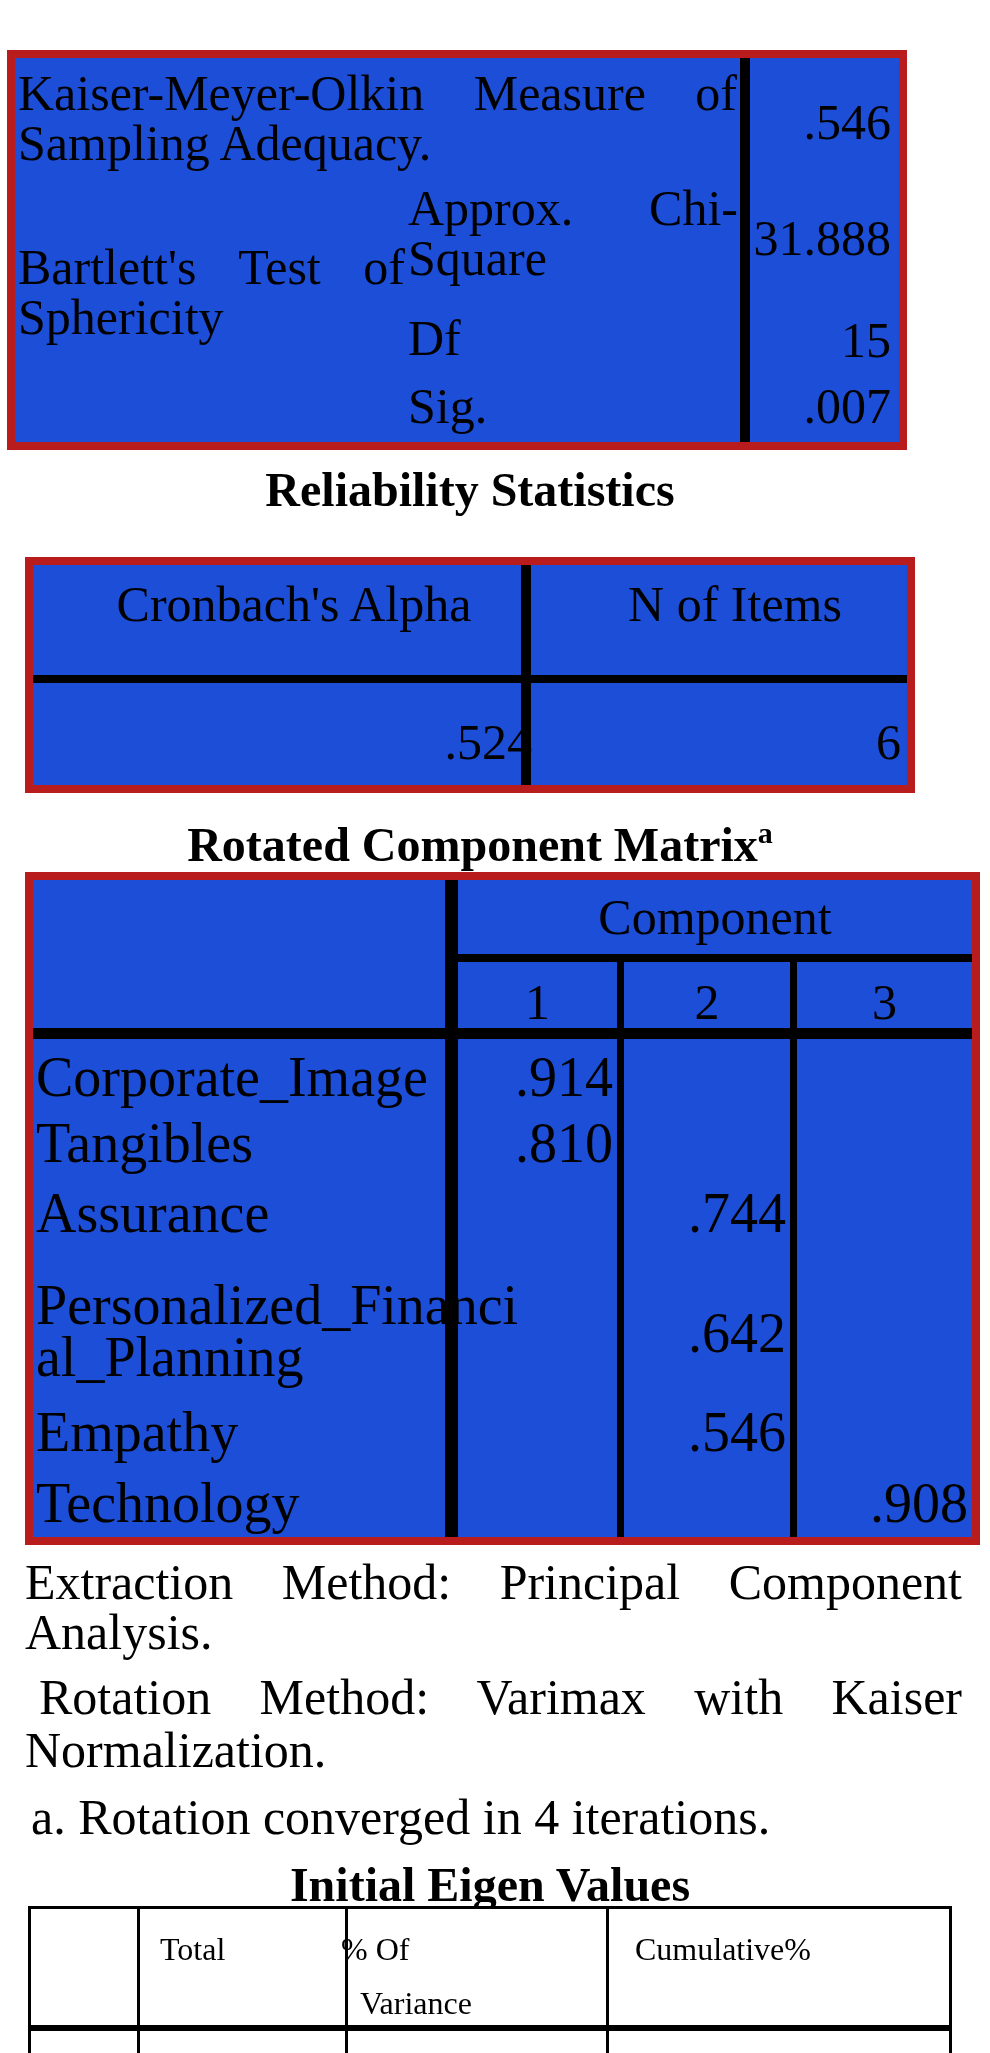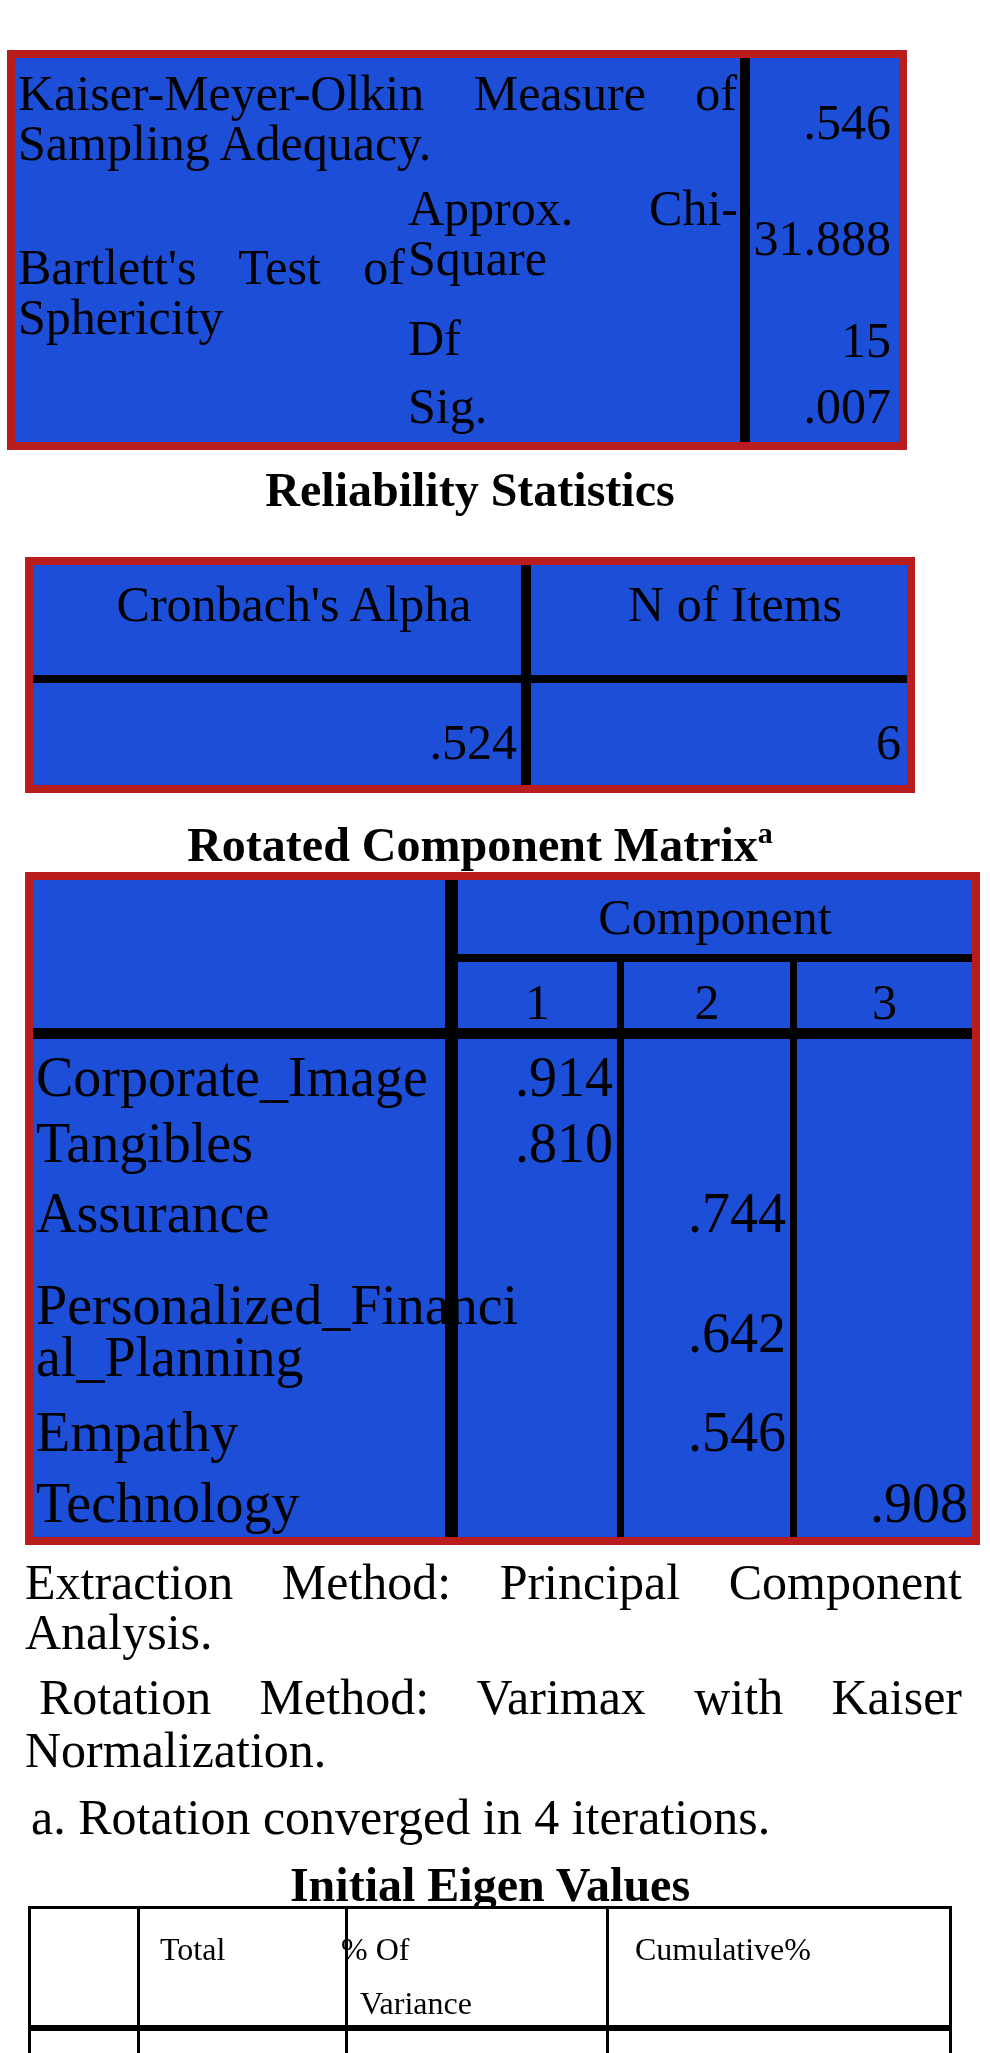--- a/index.html
+++ b/index.html
@@ -42,21 +42,21 @@
     <div class="txt right" style="left:737px;top:323px;width:139px;">.007</div>
   </div>
 
   <div class="title" style="left:0;top:465px;width:940px;">Reliability Statistics</div>
 
   <div class="tbl" style="left:25px;top:557px;width:890px;height:236px;">
     <div class="vline" style="left:488px;width:10px;top:0;bottom:0;"></div>
     <div class="hline" style="left:0;right:0;top:110px;height:8px;"></div>
     <div class="txt center" style="left:0;top:14px;width:488px;padding-left:17px;">Cronbach's Alpha</div>
     <div class="txt center" style="left:498px;top:14px;width:336px;margin-left:36px;">N of Items</div>
-    <div class="txt right" style="left:0;top:152px;width:484px;">.524</div>
+    <div class="txt right" style="left:15px;top:152px;width:484px;">.524</div>
     <div class="txt right" style="left:498px;top:152px;width:370px;">6</div>
   </div>
 
   <div class="title" style="left:4px;top:820px;width:952px;"><span>Rotated Component Matrix</span><span class="supa">a</span></div>
 
   <div class="tbl" style="left:25px;top:872px;width:955px;height:673px;">
     <div class="vline" style="left:412px;width:13px;top:0;bottom:0;"></div>
     <div class="hline" style="left:425px;right:0;top:74px;height:8px;"></div>
     <div class="vline" style="left:584px;width:7px;top:82px;bottom:0;"></div>
     <div class="vline" style="left:757px;width:7px;top:82px;bottom:0;"></div>

